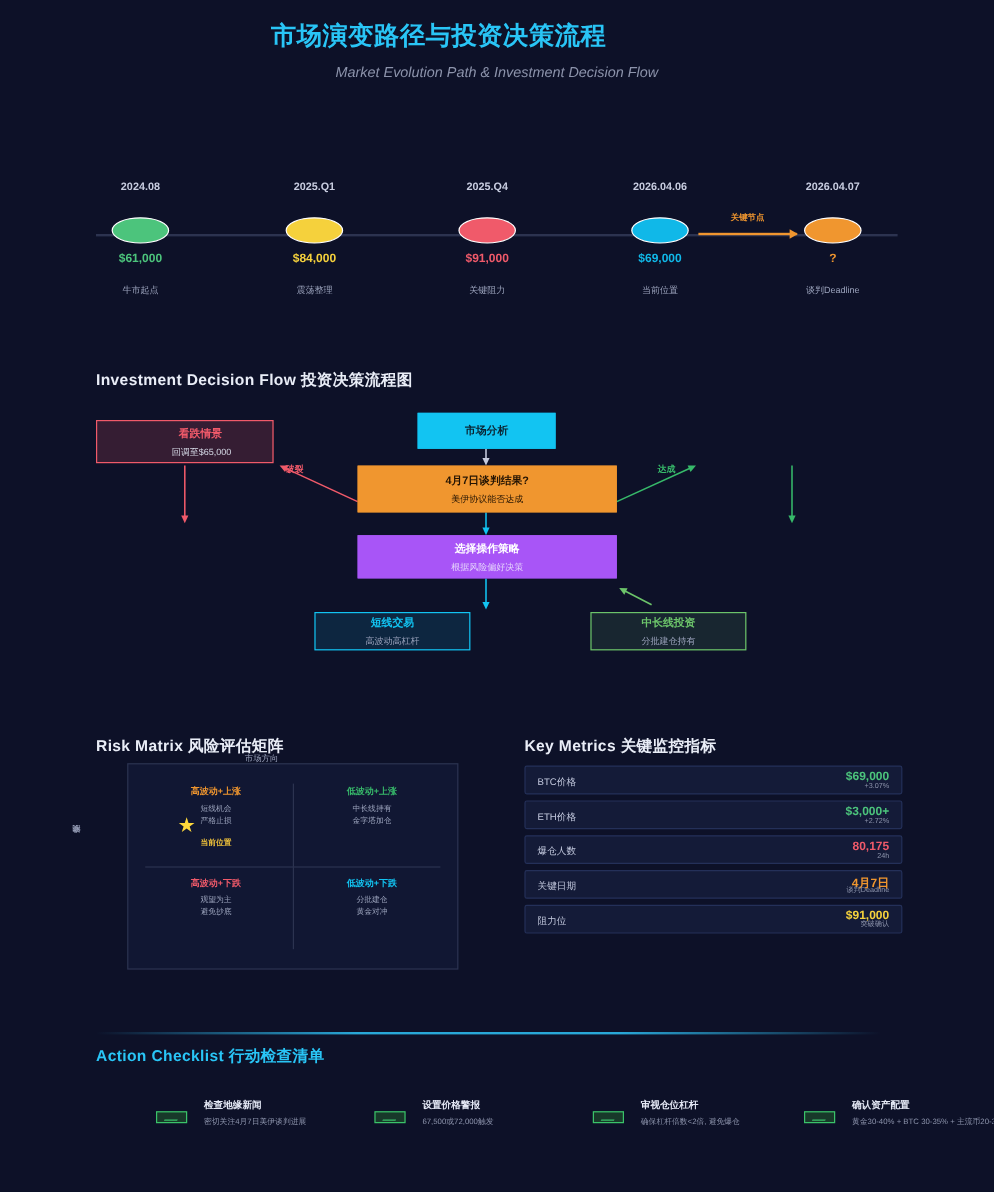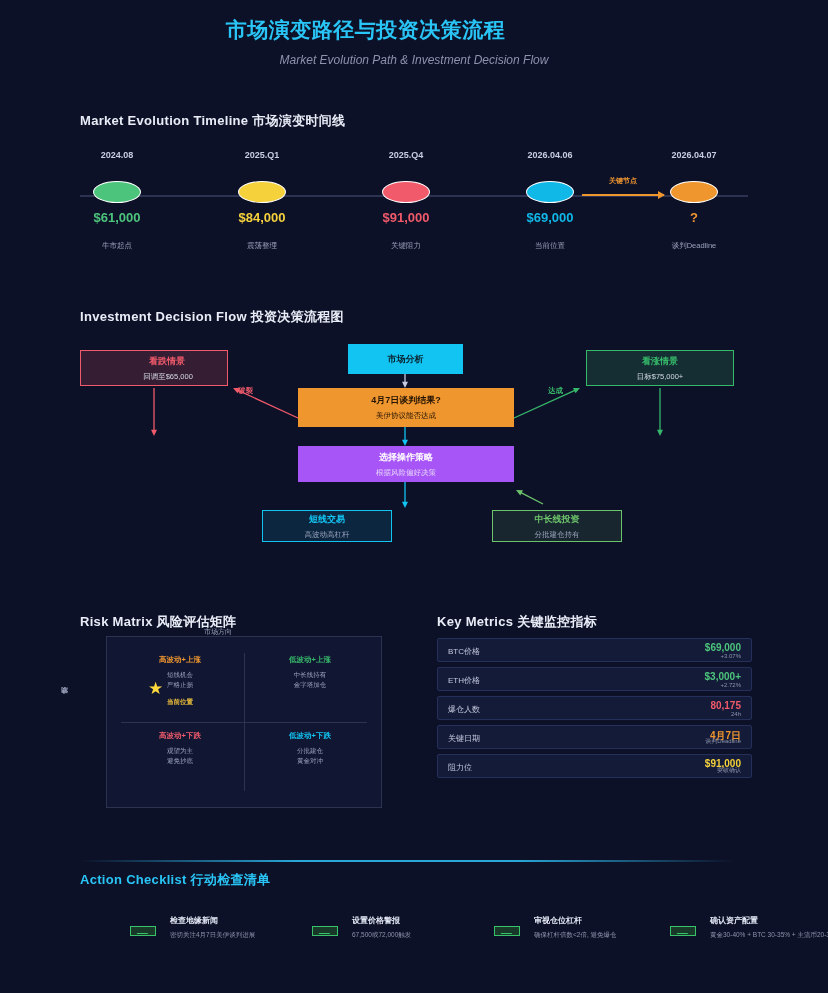--- a/index.html
+++ b/index.html
@@ -29,21 +29,21 @@
 
   
   #timeline { position: absolute; left: 80px; top: 150px; width: 668px; height: 100px; }
   .tl-axis { position: absolute; left: 0; top: 45px; width: 668px; height: 2px; background: #2c3350; }
   .tl-node { position: absolute; width: 120px; margin-left: -60px; text-align: center; top: 0; }
   .tl-date { font-size: 9px; font-weight: bold; color: #c8cde0; }
   .tl-dot {
     width: 48px; height: 22px; border-radius: 50%; margin: 21px auto 0;
     border: 1.5px solid #ffffff;
   }
-  .tl-price { font-size: 13px; font-weight: bold; margin-top: 7px; }
+  .tl-price { font-size: 10px; font-weight: bold; margin-top: 7px; }
   .tl-label { font-size: 7.5px; color: #9aa2bb; margin-top: 16px; }
   .tl-arrow { position: absolute; top: 44px; height: 2px; background: #f0962f; }
   .tl-arrow:after {
     content: ""; position: absolute; right: -1px; top: -3px;
     border-left: 7px solid #f0962f; border-top: 4px solid transparent; border-bottom: 4px solid transparent;
   }
   .tl-arrow-lbl {
     position: absolute; font-size: 7px; font-weight: bold; color: #f0962f;
     top: 26px; text-align: center;
   }
@@ -98,21 +98,20 @@
   .ck-s { position: absolute; left: 40px; top: 16px; font-size: 6.5px; color: #8c93ab; }
 </style>
 </head>
 <body>
 
 <div id="page">
 
   <div class="main-title">市场演变路径与投资决策流程</div>
   <div class="sub-title">Market Evolution Path &amp; Investment Decision Flow</div>
 
-  <div class="sec-h" style="left:80px; top:112px;">Market Evolution Timeline 市场演变时间线</div>
   <div id="timeline">
     <div class="tl-axis"></div>
   <div class="tl-node" style="left: 37px;">
         <div class="tl-date">2024.08</div>
         <div class="tl-dot" style="background: rgb(76, 196, 124);"></div>
         <div class="tl-price" style="color: rgb(76, 196, 124);">$61,000</div>
         <div class="tl-label">牛市起点</div>
       </div>
       <div class="tl-node" style="left: 182px;">
         <div class="tl-date">2025.Q1</div>
@@ -166,24 +165,20 @@
         <div class="t" style="color: rgb(11, 35, 48);">市场分析</div>
       </div>
       <div class="fbox" style="left: 298px; top: 70px; width: 216px; height: 39px; border-color: rgb(240, 150, 47); background: rgb(240, 150, 47);">
         <div class="t" style="color: rgb(36, 20, 3);">4月7日谈判结果?</div>
         <div class="s" style="color: rgb(36, 20, 3);">美伊协议能否达成</div>
       </div>
       <div class="fbox" style="left: 80px; top: 32px; width: 148px; height: 36px; border-color: rgb(240, 90, 106); background: rgba(240, 90, 106, 0.18);">
         <div class="t" style="color: rgb(240, 90, 106); margin-left: 26px;">看跌情景</div>
         <div class="s" style="color: rgb(213, 217, 230); padding-left: 28px;">回调至$65,000</div>
       </div>
-      <div class="fbox" style="left: 586px; top: 32px; width: 148px; height: 36px; border-color: rgb(55, 185, 106); background: rgba(55, 185, 106, 0.18);">
-        <div class="t" style="color: rgb(55, 185, 106);">看涨情景</div>
-        <div class="s" style="color: rgb(213, 217, 230);">目标$75,000+</div>
-      </div>
       <div class="fbox" style="left: 298px; top: 128px; width: 216px; height: 36px; border-color: rgb(168, 85, 247); background: rgb(168, 85, 247);">
         <div class="t" style="color: rgb(255, 255, 255);">选择操作策略</div>
         <div class="s" style="color: rgb(228, 211, 251);">根据风险偏好决策</div>
       </div>
       <div class="fbox" style="left: 262px; top: 192px; width: 130px; height: 32px; border-color: rgb(18, 196, 242); background: rgba(18, 196, 242, 0.12);">
         <div class="t" style="color: rgb(18, 196, 242);">短线交易</div>
         <div class="s" style="color: rgb(154, 162, 187);">高波动高杠杆</div>
       </div>
       <div class="fbox" style="left: 492px; top: 192px; width: 130px; height: 32px; border-color: rgb(108, 196, 106); background: rgba(108, 196, 106, 0.12);">
         <div class="t" style="color: rgb(108, 196, 106);">中长线投资</div>

